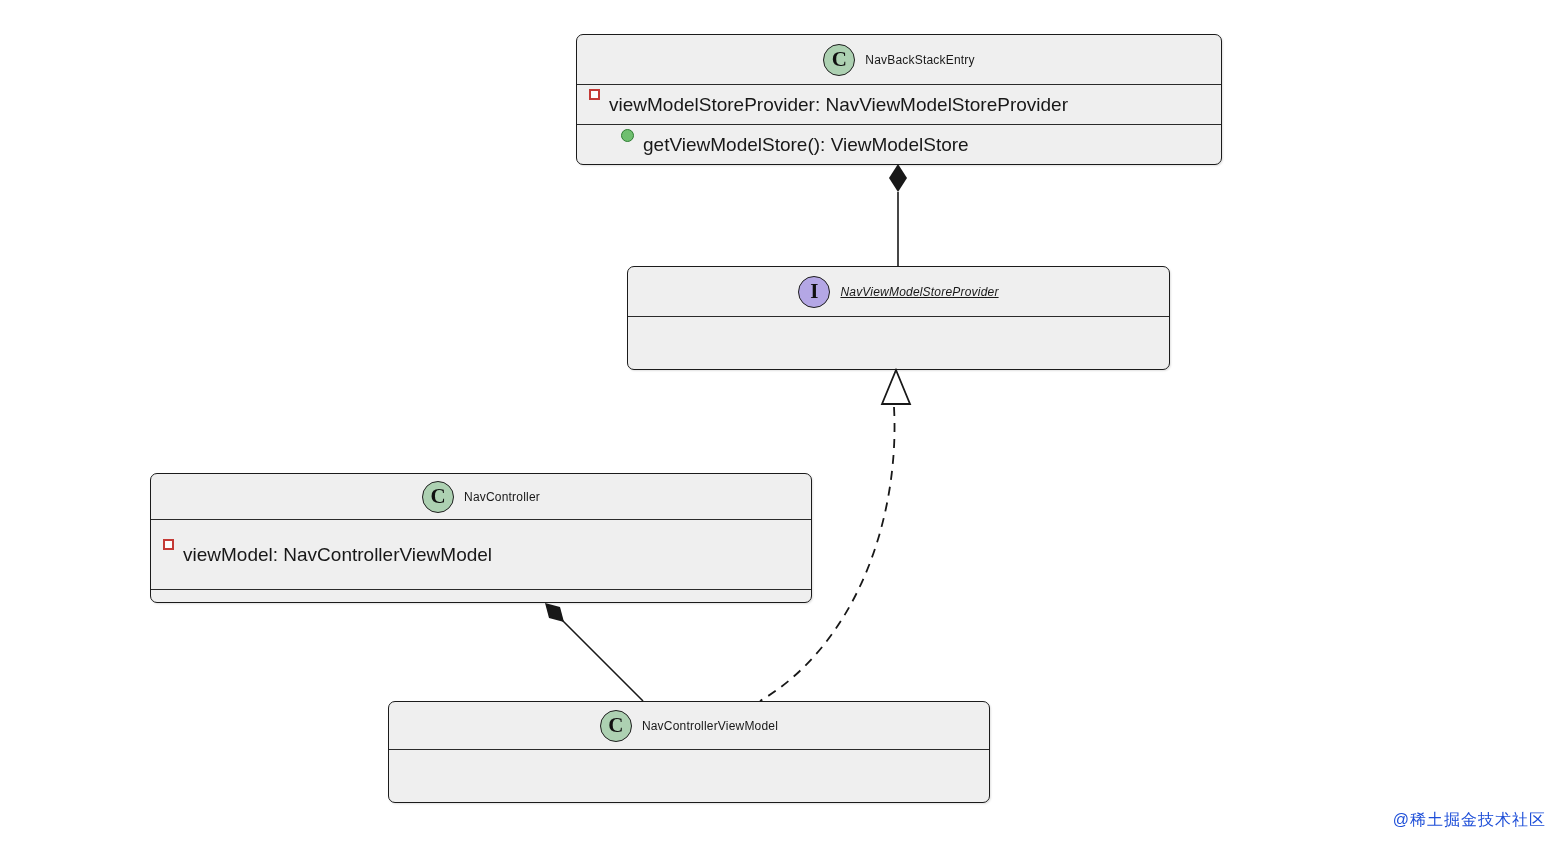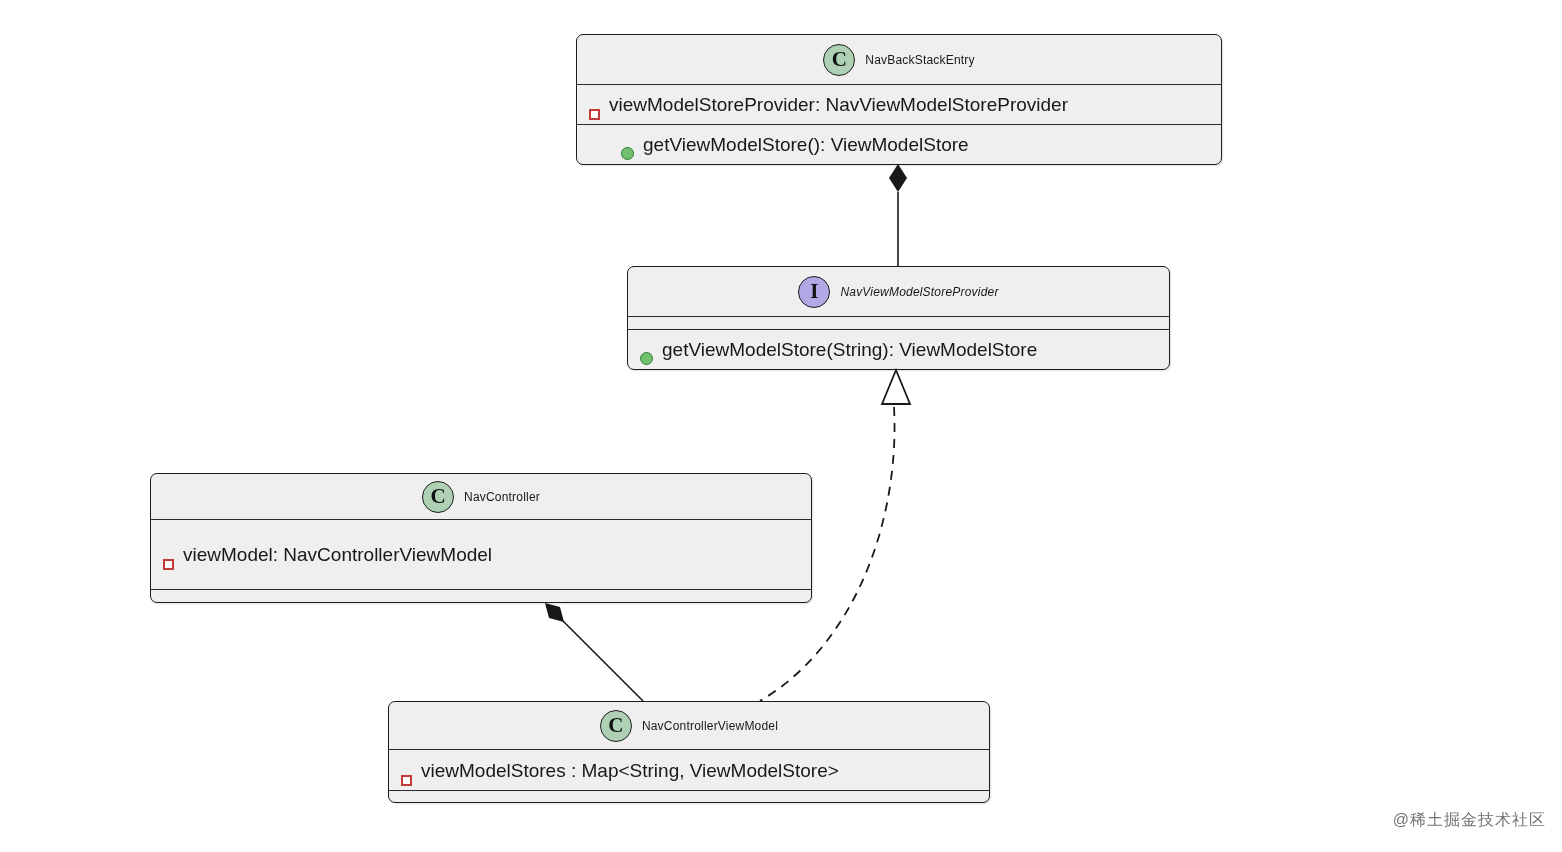--- a/index.html
+++ b/index.html
@@ -47,34 +47,34 @@
     font-size: 21px;
     color: #111;
     flex: none;
   }
   .badge-class     { background: #add1b2; }
   .badge-interface { background: #b4a7e5; }
   .uml-title {
     font-size: 12px;
     letter-spacing: 0.2px;
   }
-  .uml-title.italic { font-style: italic; }
+  .uml-title.italic { font-style: italic; text-decoration: underline; }
 
   .uml-section {
     border-top: 1px solid #2a2a2a;
     display: flex;
     flex-direction: column;
     justify-content: center;
     padding: 4px 12px;
   }
   .uml-section.empty { padding: 0; }
 
   .member {
     display: flex;
-    align-items: flex-end;
+    align-items: flex-start;
     gap: 9px;
     font-size: 19px;
     line-height: 31px;
     white-space: nowrap;
   }
   .vis-field {
     width: 11px;
     height: 11px;
     border: 2px solid #c43a36;
     background: #fdfdfd;
@@ -97,21 +97,21 @@
     z-index: 4;
     pointer-events: none;
   }
 
   
   .watermark {
     position: absolute;
     right: 16px;
     bottom: 21px;
     font-size: 16px;
-    color: #737373;
+    color: #1d4ed8;
     letter-spacing: 1px;
     z-index: 3;
   }
 </style>
 </head>
 <body>
 
 <div class="canvas">
 
   <div class="uml-class" style="left:576px; top:34px; width:646px; height:131px;">
@@ -132,52 +132,40 @@
       </div>
     </div>
   </div>
 
   <div class="uml-class" style="left:627px; top:266px; width:543px; height:104px;">
     <div class="uml-header" style="height:49px;">
       <span class="badge badge-interface">I</span>
       <span class="uml-title italic">NavViewModelStoreProvider</span>
     </div>
     <div class="uml-section empty" style="height:14px;"></div>
-    <div class="uml-section" style="flex:1;">
-      <div class="member">
-        <span class="vis-method"></span>
-        <span>getViewModelStore(String): ViewModelStore</span>
-      </div>
-    </div>
   </div>
 
   <div class="uml-class" style="left:150px; top:473px; width:662px; height:130px;">
     <div class="uml-header" style="height:45px;">
       <span class="badge badge-class">C</span>
       <span class="uml-title">NavController</span>
     </div>
     <div class="uml-section" style="height:70px;">
       <div class="member">
         <span class="vis-field"></span>
         <span>viewModel: NavControllerViewModel</span>
       </div>
     </div>
     <div class="uml-section empty" style="flex:1;"></div>
   </div>
 
   <div class="uml-class" style="left:388px; top:701px; width:602px; height:102px;">
     <div class="uml-header" style="height:47px;">
       <span class="badge badge-class">C</span>
       <span class="uml-title">NavControllerViewModel</span>
-    </div>
-    <div class="uml-section" style="height:41px;">
-      <div class="member">
-        <span class="vis-field"></span>
-        <span>viewModelStores : Map&lt;String, ViewModelStore&gt;</span>
-      </div>
     </div>
     <div class="uml-section empty" style="flex:1;"></div>
   </div>
 
   <svg class="connector-layer" viewBox="0 0 1562 852" xmlns="http://www.w3.org/2000/svg">
 
     <g>
       <line x1="898" y1="192" x2="898" y2="266" stroke="#181818" stroke-width="1.6"></line>
       <polygon points="898,164 907,178 898,192 889,178" fill="#181818"></polygon>
     </g>

